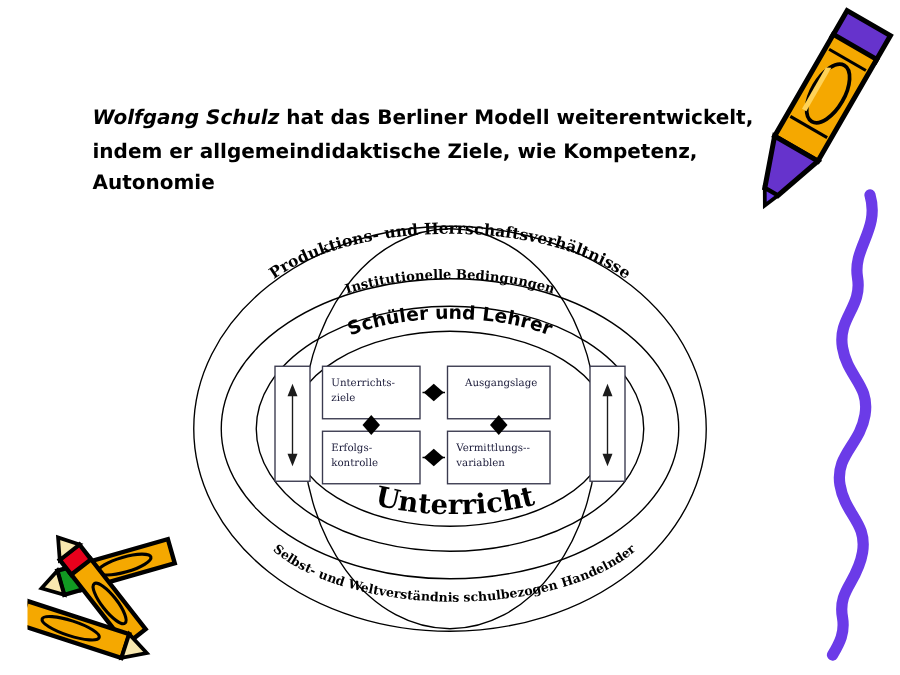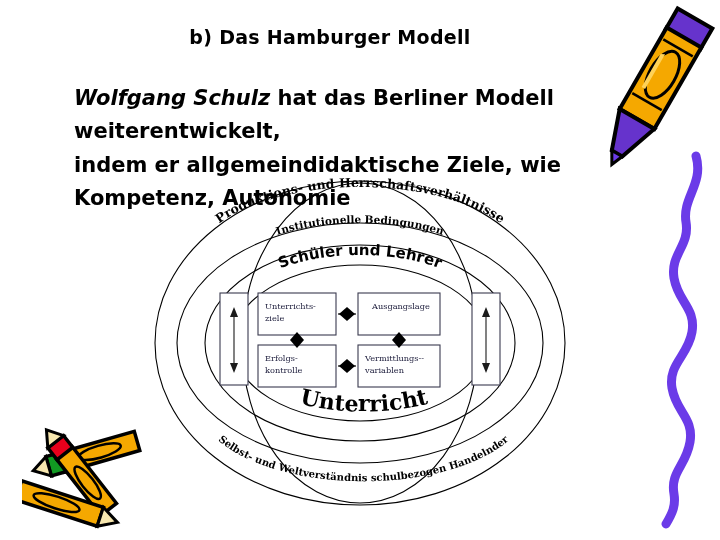--- a/index.html
+++ b/index.html
@@ -26,21 +26,21 @@
     font-weight: bold;
     color: #000000;
     letter-spacing: 0.3px;
   }
   #body-text {
     position: absolute;
     left: 74px;
     top: 82px;
     width: 580px;
     font-family: "DejaVu Sans", sans-serif;
-    font-size: 21px;
+    font-size: 16px;
     font-weight: bold;
     color: #000000;
     line-height: 1.55;
   }
   #body-text .line1 { display: block; }
   #body-text .line2 { display: block; margin-top: 2px; }
   .bold-italic {
     font-style: italic;
     font-weight: bold;
   }
@@ -86,21 +86,20 @@
     stroke: #1b1b1b;
     stroke-width: 1.1;
     fill: none;
   }
 </style>
 </head>
 <body>
 
 <div id="slide">
 
-  <div id="title">b) Das Hamburger Modell</div>
 
   <div id="body-text">
     <span class="line1">
       <span class="bold-italic">Wolfgang Schulz</span><span> hat das Berliner Modell weiterentwickelt,</span>
     </span>
     <span class="line2">indem er allgemeindidaktische Ziele, wie Kompetenz, Autonomie</span>
   </div>
 
   <svg id="diagram" width="420" height="340" viewBox="0 0 420 340">
     <defs>

